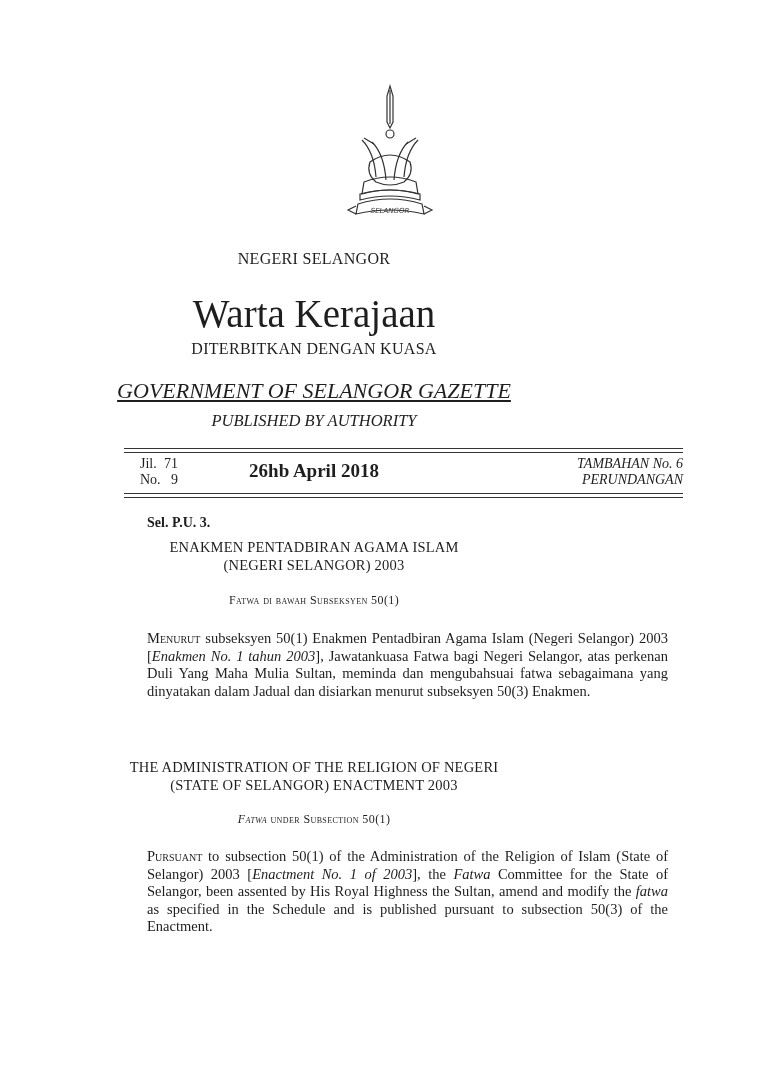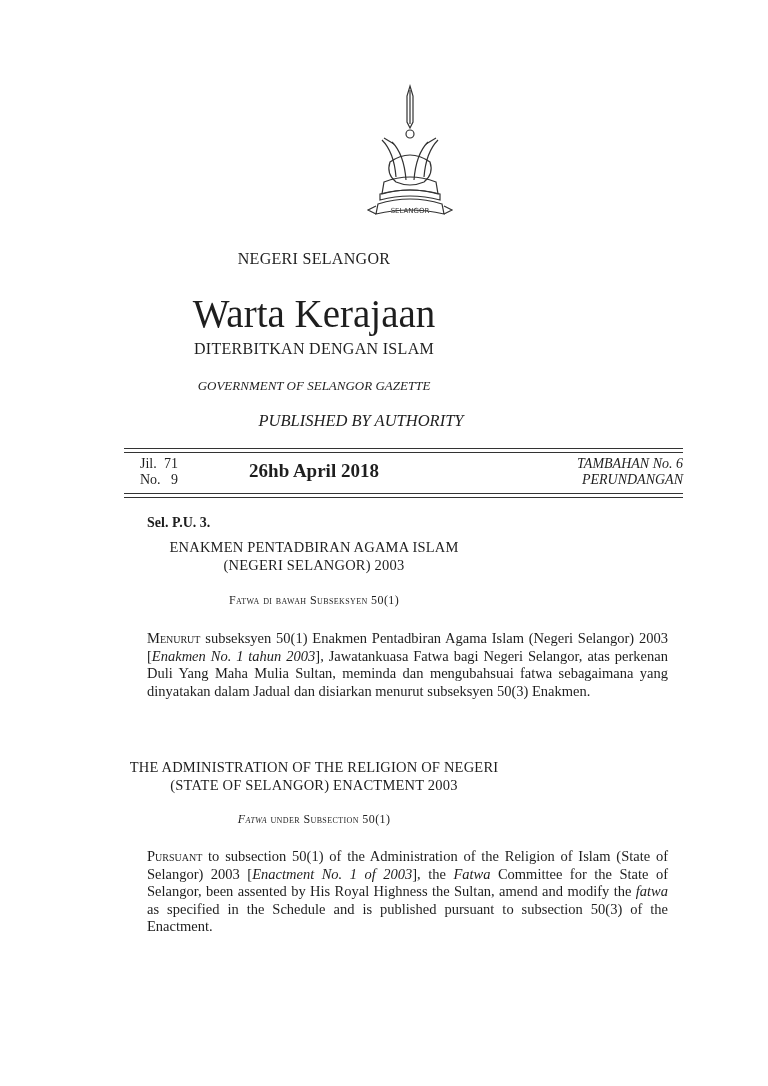--- a/index.html
+++ b/index.html
@@ -1,25 +1,25 @@
 <!DOCTYPE html>
 <html><head>
 <meta charset="utf-8">
 <style>
   html, body { margin:0; padding:0; background:#ffffff; }
   body { width:768px; height:1086px; position:relative; overflow:hidden;
          font-family:"Liberation Serif","DejaVu Serif",serif; color:#1e1e1e; }
   .abs { position:absolute; }
   .center { left:0; width:628px; text-align:center; }
-  .crest { left:354px; top:82px; width:112px; height:140px; }
+  .crest { left:334px; top:82px; width:112px; height:140px;font-style:italic; }
   .state { top:250px; font-size:16px; letter-spacing:0.3px; }
   .title { top:292px; font-size:39px; line-height:44px; }
   .sub1 { top:340px; font-size:16px; letter-spacing:0.3px; }
-  .en-title { top:378px; font-size:13px; font-style:italic; }
-  .en-sub { top:411px; font-size:16.5px; font-style:italic;margin-left:47px; }
+  .en-title { top:378px; font-size:22px; font-style:italic;text-decoration:underline; }
+  .en-sub { top:411px; font-size:16.5px; font-style:italic; }
   .rule { left:124px; width:559px; height:0; border-top:1.3px solid #333; }
   .mast-left { left:140px; top:456px; font-size:14px; line-height:16px; }
   .mast-left span.n { display:inline-block; width:24px; }
   .mast-date { top:460px; font-size:19px; font-weight:bold; }
   .mast-right { right:85px; top:456px; font-size:14px; line-height:16px; text-align:right; font-style:italic; }
   .ref { left:147px; top:515px; font-size:14px; font-weight:bold; }
   .heading { font-size:14.5px; line-height:18px; letter-spacing:0.2px; }
   .smallcaps { font-variant:small-caps; font-size:12px; letter-spacing:0.4px; }
   .para { left:147px; width:521px; font-size:14.5px; line-height:17.6px; text-align:justify; }
   .para .sc { font-variant:small-caps; }
@@ -44,21 +44,21 @@
       <path d="M26 112 Q56 104 86 112 L86 118 Q56 110 26 118 Z"></path>
       <path d="M24 122 Q56 112 88 122 L90 132 Q56 124 22 132 Z"></path>
       <path d="M22 124 L14 128 L22 132 M90 124 L98 128 L90 132"></path>
     </g>
     <text x="56" y="131" text-anchor="middle" font-family="DejaVu Sans, sans-serif" font-size="7" fill="#333">SELANGOR</text>
   </svg>
 </div>
 
 <div class="abs center state">NEGERI SELANGOR</div>
 <div class="abs center title">Warta Kerajaan</div>
-<div class="abs center sub1">DITERBITKAN DENGAN ISLAM</div>
+<div class="abs center sub1">DITERBITKAN DENGAN KUASA</div>
 <div class="abs center en-title">GOVERNMENT OF SELANGOR GAZETTE</div>
 <div class="abs center en-sub">PUBLISHED BY AUTHORITY</div>
 
 <div class="abs rule" style="top:448px"></div>
 <div class="abs rule" style="top:452px"></div>
 
 <div class="abs mast-left">
   <div><span class="n">Jil.</span><span>71</span></div>
   <div><span class="n">No.</span><span style="padding-left:7px">9</span></div>
 </div>

